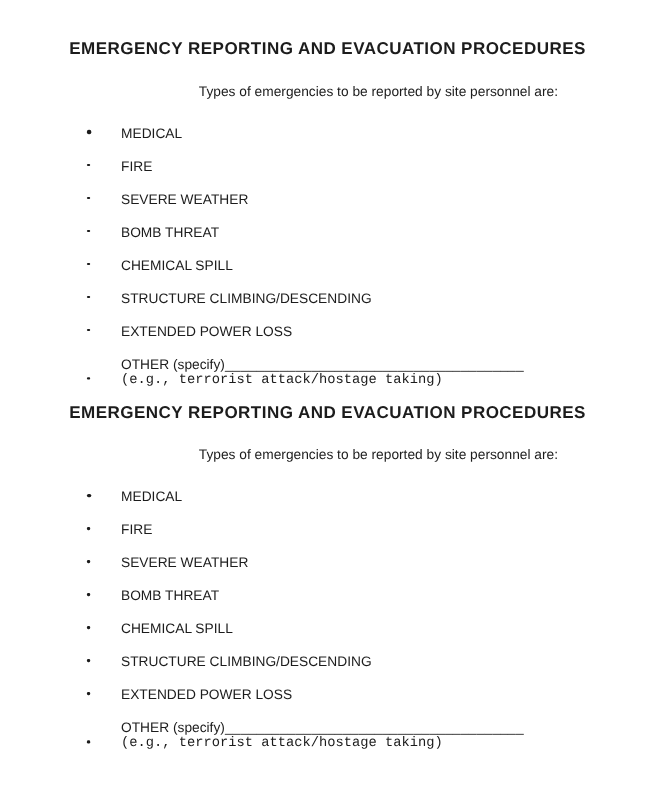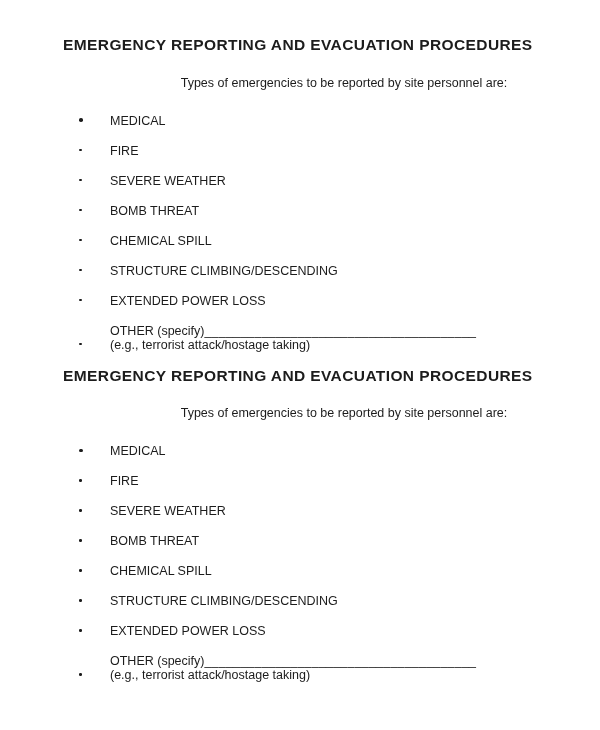--- a/index.html
+++ b/index.html
@@ -70,20 +70,21 @@
   }
   .item-body { display: inline-block; }
   .item-label { white-space: nowrap; }
   .blank-line {
     letter-spacing: 0.2px;
     white-space: nowrap;
   }
   .item-note {
     display: block;
     line-height: 14px;
+    font-family: Liberation Mono, monospace;
   }
 </style>
 </head>
 <body>
 
 <div class="page">
 
   <div class="section">
     <h1 class="section-title">EMERGENCY REPORTING AND EVACUATION PROCEDURES</h1>
     <p class="section-intro">Types of emergencies to be reported by site personnel are:</p>

